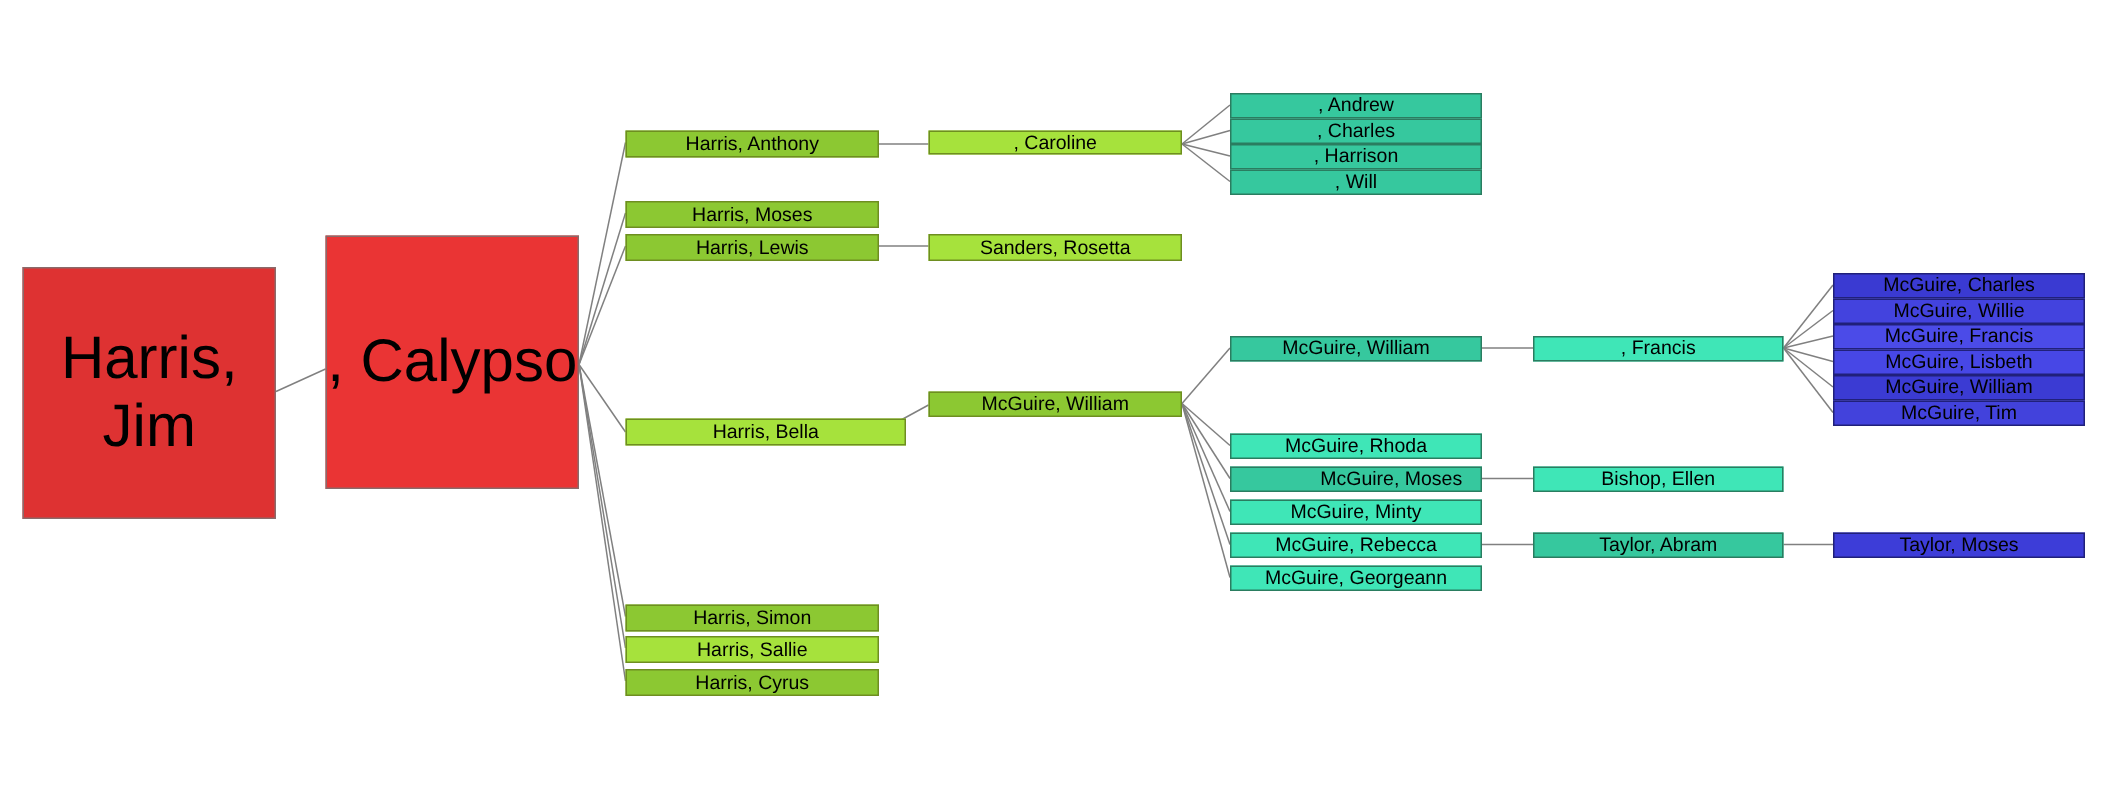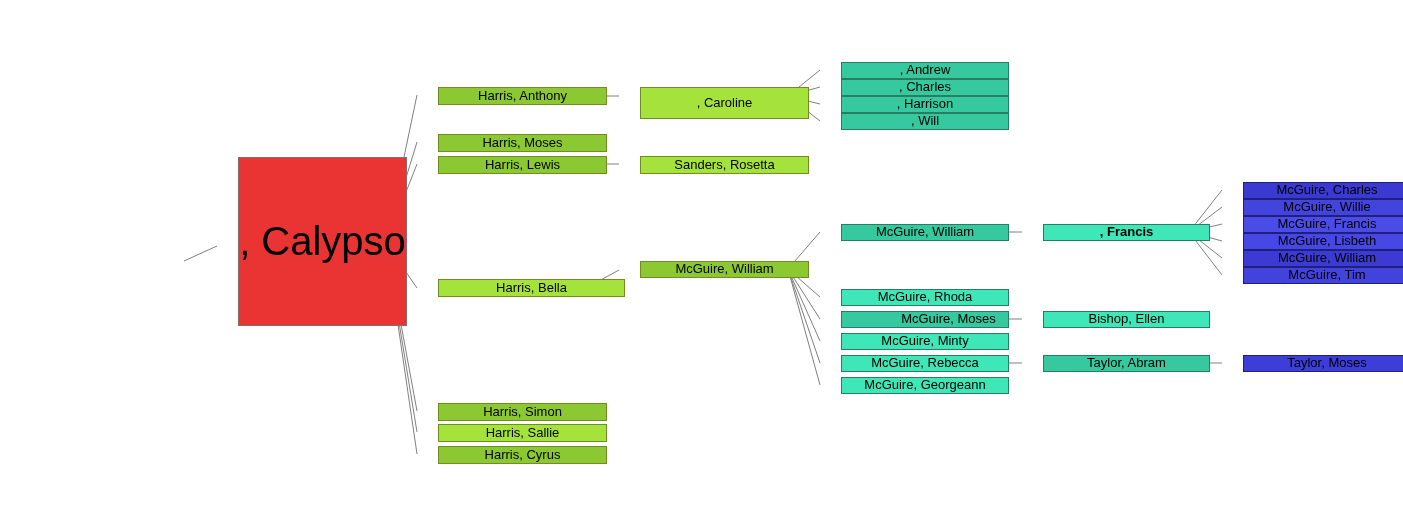--- a/index.html
+++ b/index.html
@@ -16,21 +16,20 @@
     box-sizing:border-box;
     display:flex;
     align-items:center;
     justify-content:center;
     text-align:center;
     color:#000000;
     cursor:default;
     white-space:pre-line;
     overflow:hidden;
     line-height:1.12;
-    margin-left:21px;
   }
 </style>
 </head>
 <body>
 
 <div id="canvas">
   <svg id="edges">
       <line x1="184" y1="261" x2="217" y2="246" stroke="#808080" stroke-width="1"></line>
       <line x1="386" y1="243" x2="417" y2="95" stroke="#808080" stroke-width="1"></line>
       <line x1="386" y1="243" x2="417" y2="142" stroke="#808080" stroke-width="1"></line>
@@ -57,42 +56,44 @@
       <line x1="1189" y1="232" x2="1222" y2="207" stroke="#808080" stroke-width="1"></line>
       <line x1="1189" y1="232" x2="1222" y2="224" stroke="#808080" stroke-width="1"></line>
       <line x1="1189" y1="232" x2="1222" y2="241" stroke="#808080" stroke-width="1"></line>
       <line x1="1189" y1="232" x2="1222" y2="258" stroke="#808080" stroke-width="1"></line>
       <line x1="1189" y1="232" x2="1222" y2="275" stroke="#808080" stroke-width="1"></line>
       <line x1="988" y1="319" x2="1022" y2="319" stroke="#808080" stroke-width="1"></line>
       <line x1="988" y1="363" x2="1022" y2="363" stroke="#808080" stroke-width="1"></line>
       <line x1="1189" y1="363" x2="1222" y2="363" stroke="#808080" stroke-width="1"></line>
     </svg>
 
+<div class="node" style="left: 15px; top: 178px; width: 169px; height: 168px; background: rgb(222, 50, 50); border: 1px solid rgb(138, 106, 106); font-size: 40px;">Harris,
+Jim</div>
     <div class="node" style="left: 217px; top: 157px; width: 169px; height: 169px; background: rgb(234, 52, 52); border: 1px solid rgb(138, 106, 106); font-size: 40px;">, Calypso</div>
     <div class="node" style="left: 417px; top: 87px; width: 169px; height: 18px; background: rgb(140, 200, 50); border: 1px solid rgb(110, 142, 32); font-size: 13px;">Harris, Anthony</div>
     <div class="node" style="left: 417px; top: 134px; width: 169px; height: 18px; background: rgb(140, 200, 50); border: 1px solid rgb(110, 142, 32); font-size: 13px;">Harris, Moses</div>
     <div class="node" style="left: 417px; top: 156px; width: 169px; height: 18px; background: rgb(140, 200, 50); border: 1px solid rgb(110, 142, 32); font-size: 13px;">Harris, Lewis</div>
     <div class="node" style="left: 417px; top: 279px; width: 187px; height: 18px; background: rgb(166, 226, 60); border: 1px solid rgb(110, 142, 32); font-size: 13px;">Harris, Bella</div>
     <div class="node" style="left: 417px; top: 403px; width: 169px; height: 18px; background: rgb(140, 200, 50); border: 1px solid rgb(110, 142, 32); font-size: 13px;">Harris, Simon</div>
     <div class="node" style="left: 417px; top: 424px; width: 169px; height: 18px; background: rgb(166, 226, 60); border: 1px solid rgb(110, 142, 32); font-size: 13px;">Harris, Sallie</div>
     <div class="node" style="left: 417px; top: 446px; width: 169px; height: 18px; background: rgb(140, 200, 50); border: 1px solid rgb(110, 142, 32); font-size: 13px;">Harris, Cyrus</div>
-    <div class="node" style="left: 619px; top: 87px; width: 169px; height: 32px; background: rgb(166, 226, 60); border: 1px solid rgb(110, 142, 32); font-size: 13px;">, Caroline</div>
+    <div class="node" style="left: 619px; top: 87px; width: 169px; height: 16px; background: rgb(166, 226, 60); border: 1px solid rgb(110, 142, 32); font-size: 13px;">, Caroline</div>
     <div class="node" style="left: 619px; top: 156px; width: 169px; height: 18px; background: rgb(166, 226, 60); border: 1px solid rgb(110, 142, 32); font-size: 13px;">Sanders, Rosetta</div>
     <div class="node" style="left: 619px; top: 261px; width: 169px; height: 17px; background: rgb(140, 200, 50); border: 1px solid rgb(110, 142, 32); font-size: 13px;">McGuire, William</div>
     <div class="node" style="left: 820px; top: 62px; width: 168px; height: 17px; background: rgb(54, 200, 158); border: 1px solid rgb(42, 125, 96); font-size: 13px;">, Andrew</div>
     <div class="node" style="left: 820px; top: 79px; width: 168px; height: 17px; background: rgb(54, 200, 158); border: 1px solid rgb(42, 125, 96); font-size: 13px;">, Charles</div>
     <div class="node" style="left: 820px; top: 96px; width: 168px; height: 17px; background: rgb(54, 200, 158); border: 1px solid rgb(42, 125, 96); font-size: 13px;">, Harrison</div>
     <div class="node" style="left: 820px; top: 113px; width: 168px; height: 17px; background: rgb(54, 200, 158); border: 1px solid rgb(42, 125, 96); font-size: 13px;">, Will</div>
     <div class="node" style="left: 820px; top: 224px; width: 168px; height: 17px; background: rgb(54, 200, 158); border: 1px solid rgb(42, 125, 96); font-size: 13px;">McGuire, William</div>
     <div class="node" style="left: 820px; top: 289px; width: 168px; height: 17px; background: rgb(63, 230, 183); border: 1px solid rgb(42, 125, 96); font-size: 13px;">McGuire, Rhoda</div>
     <div class="node" style="left: 820px; top: 311px; width: 168px; height: 17px; background: rgb(54, 200, 158); border: 1px solid rgb(42, 125, 96); font-size: 13px; padding-left: 47px;">McGuire, Moses</div>
     <div class="node" style="left: 820px; top: 333px; width: 168px; height: 17px; background: rgb(63, 230, 183); border: 1px solid rgb(42, 125, 96); font-size: 13px;">McGuire, Minty</div>
     <div class="node" style="left: 820px; top: 355px; width: 168px; height: 17px; background: rgb(63, 230, 183); border: 1px solid rgb(42, 125, 96); font-size: 13px;">McGuire, Rebecca</div>
     <div class="node" style="left: 820px; top: 377px; width: 168px; height: 17px; background: rgb(63, 230, 183); border: 1px solid rgb(42, 125, 96); font-size: 13px;">McGuire, Georgeann</div>
-    <div class="node" style="left: 1022px; top: 224px; width: 167px; height: 17px; background: rgb(63, 230, 183); border: 1px solid rgb(42, 125, 96); font-size: 13px; font-weight: bold;">, Francis</div>
+    <div class="node" style="left: 1022px; top: 224px; width: 167px; height: 17px; background: rgb(63, 230, 183); border: 1px solid rgb(42, 125, 96); font-size: 13px;">, Francis</div>
     <div class="node" style="left: 1022px; top: 311px; width: 167px; height: 17px; background: rgb(63, 230, 183); border: 1px solid rgb(42, 125, 96); font-size: 13px;">Bishop, Ellen</div>
     <div class="node" style="left: 1022px; top: 355px; width: 167px; height: 17px; background: rgb(54, 200, 158); border: 1px solid rgb(42, 125, 96); font-size: 13px;">Taylor, Abram</div>
     <div class="node" style="left: 1222px; top: 182px; width: 168px; height: 17px; background: rgb(58, 58, 210); border: 1px solid rgb(32, 32, 122); font-size: 13px;">McGuire, Charles</div>
     <div class="node" style="left: 1222px; top: 199px; width: 168px; height: 17px; background: rgb(67, 67, 222); border: 1px solid rgb(32, 32, 122); font-size: 13px;">McGuire, Willie</div>
     <div class="node" style="left: 1222px; top: 216px; width: 168px; height: 17px; background: rgb(75, 75, 232); border: 1px solid rgb(32, 32, 122); font-size: 13px;">McGuire, Francis</div>
     <div class="node" style="left: 1222px; top: 233px; width: 168px; height: 17px; background: rgb(71, 71, 230); border: 1px solid rgb(32, 32, 122); font-size: 13px; text-align: right;">McGuire, Lisbeth</div>
     <div class="node" style="left: 1222px; top: 250px; width: 168px; height: 17px; background: rgb(59, 59, 211); border: 1px solid rgb(32, 32, 122); font-size: 13px;">McGuire, William</div>
     <div class="node" style="left: 1222px; top: 267px; width: 168px; height: 17px; background: rgb(66, 66, 220); border: 1px solid rgb(32, 32, 122); font-size: 13px;">McGuire, Tim</div>
     <div class="node" style="left: 1222px; top: 355px; width: 168px; height: 17px; background: rgb(61, 61, 216); border: 1px solid rgb(32, 32, 122); font-size: 13px;">Taylor, Moses</div>
   </div>

